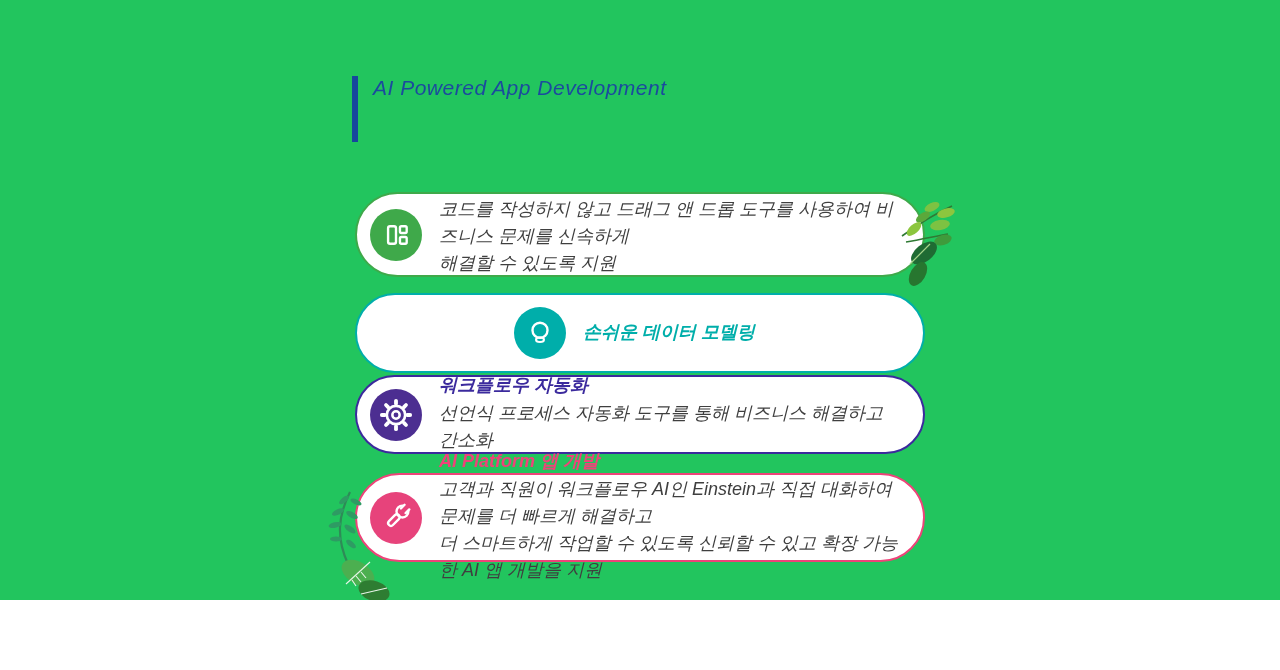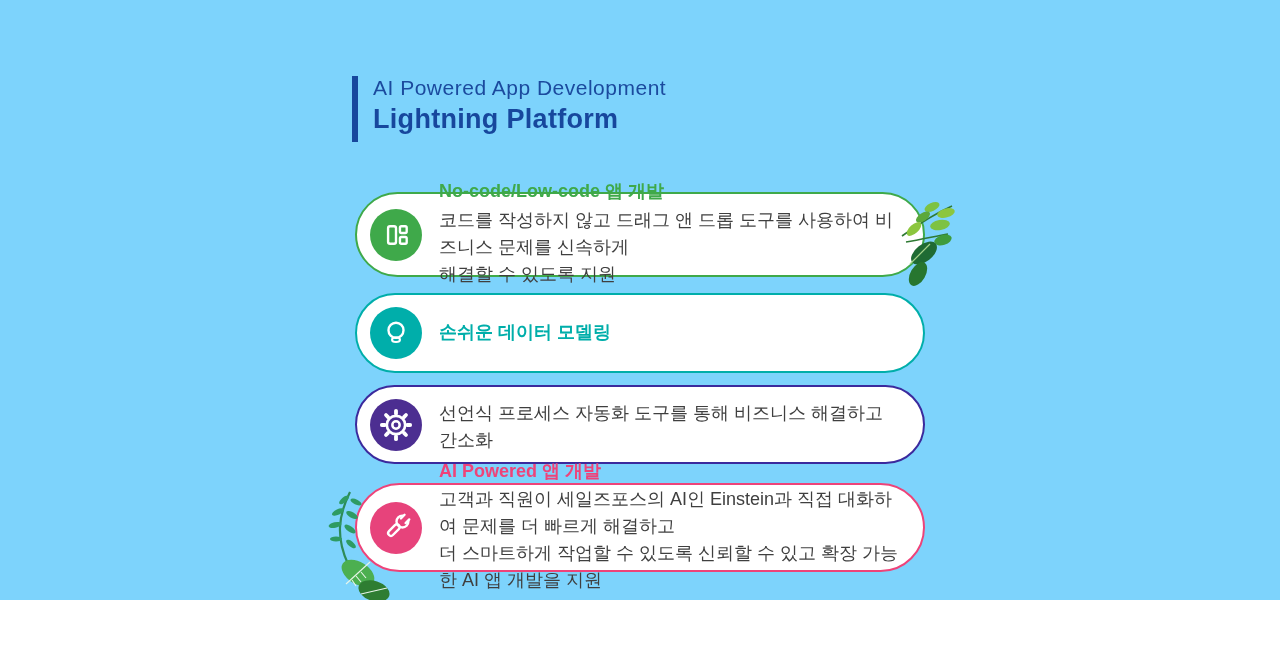--- a/index.html
+++ b/index.html
@@ -1,31 +1,31 @@
 <!DOCTYPE html>
 <html><head>
 <meta charset="utf-8">
 <style>
   html,body{margin:0;padding:0;background:#ffffff;}
   body{font-family:"Liberation Sans", sans-serif;}
-  .canvas{position:relative;width:1280px;height:600px;background:#7dd3fc;overflow:hidden;}
+  .canvas{position:relative;width:1280px;height:600px;background:#22c55e;overflow:hidden;font-style:italic;}
 
   
   .header{position:absolute;left:352px;top:76px;display:flex;}
   .header-bar{width:6px;height:66px;background:#17479D;flex:none;}
   .header-text{padding-left:15px;}
   .header-subtitle{font-size:21px;font-weight:400;color:#1B4A9E;letter-spacing:0.5px;line-height:1.15;}
   .header-title{font-size:27px;font-weight:800;color:#17479D;letter-spacing:0.3px;margin-top:5px;line-height:1.1;}
 
   
   .cards{position:absolute;left:355px;top:192px;width:570px;display:flex;flex-direction:column;}
   .card{box-sizing:border-box;border:2px solid var(--accent);border-radius:46px;background:#fff;
         display:flex;align-items:center;width:570px;position:relative;}
   .card-1{height:85px;margin-bottom:16px;}
-  .card-2{height:80px;margin-bottom:12px;}
+  .card-2{height:80px;margin-bottom:2px;justify-content:center;}
   .card-3{height:79px;margin-bottom:19px;}
   .card-4{height:89px;}
   .icon-circle{width:52px;height:52px;border-radius:50%;background:var(--circle);flex:none;
                margin-left:13px;display:flex;align-items:center;justify-content:center;}
   .icon-circle svg{display:block;}
   .card-text{margin-left:17px;padding-right:24px;}
   .card-title{font-size:18px;font-weight:700;color:var(--accent);line-height:1.2;}
   .card-desc{font-size:18px;color:#3F3F3F;line-height:1.5;margin-top:4px;white-space:pre-line;}
   .icon-stroke{fill:none;stroke:#ffffff;}
   .icon-cover{fill:var(--circle);stroke:none;}
@@ -37,36 +37,34 @@
 </style>
 </head>
 <body>
 
 <div class="canvas">
 
   <div class="header">
     <div class="header-bar"></div>
     <div class="header-text">
       <div class="header-subtitle">AI Powered App Development</div>
-      <div class="header-title">Lightning Platform</div>
     </div>
   </div>
 
   <div class="cards">
 
     <div class="card card-1" style="--accent: #3FA94A; --circle: #3FA94A;">
       <div class="icon-circle">
         <svg width="38" height="38" viewBox="0 0 48 48">
           <rect class="icon-stroke" x="14" y="13" width="10" height="22" rx="2.5" stroke-width="3"></rect>
           <rect class="icon-stroke" x="29" y="13" width="8.5" height="8.5" rx="1.8" stroke-width="3"></rect>
           <rect class="icon-stroke" x="29" y="26.5" width="8.5" height="8.5" rx="1.8" stroke-width="3"></rect>
         </svg>
       </div>
       <div class="card-text">
-        <div class="card-title">No-code/Low-code 앱 개발</div>
         <div class="card-desc">코드를 작성하지 않고 드래그 앤 드롭 도구를 사용하여 비즈니스 문제를 신속하게
 해결할 수 있도록 지원</div>
       </div>
     </div>
 
     <div class="card card-2" style="--accent: #00AEAA; --circle: #00AEAA;">
       <div class="icon-circle">
         <svg width="38" height="38" viewBox="0 0 48 48">
           <circle class="icon-stroke" cx="24" cy="20.5" r="9.5" stroke-width="3"></circle>
           <ellipse class="icon-stroke" cx="24" cy="32.5" rx="5" ry="2.8" stroke-width="2.6"></ellipse>
@@ -88,41 +86,42 @@
             <line x1="14.45" y1="14.45" x2="12" y2="12"></line>
             <line x1="33.55" y1="33.55" x2="36" y2="36"></line>
             <line x1="14.45" y1="33.55" x2="12" y2="36"></line>
             <line x1="33.55" y1="14.45" x2="36" y2="12"></line>
           </g>
           <circle class="icon-stroke" cx="24" cy="24" r="11" stroke-width="3.2"></circle>
           <circle class="icon-stroke" cx="24" cy="24" r="4.4" stroke-width="3"></circle>
         </svg>
       </div>
       <div class="card-text">
+        <div class="card-title">워크플로우 자동화</div>
         <div class="card-desc">선언식 프로세스 자동화 도구를 통해 비즈니스 해결하고 간소화</div>
       </div>
     </div>
 
     <div class="card card-4" style="--accent: #EE4379; --circle: #E7437B;">
       <div class="icon-circle">
         <svg width="38" height="38" viewBox="0 0 48 48">
           <g transform="rotate(45 24 24)">
             <rect class="icon-stroke" x="20.5" y="19" width="7" height="17.5" rx="3.5" stroke-width="3"></rect>
             <circle class="icon-stroke" cx="24" cy="12.5" r="7.5" stroke-width="3"></circle>
             <rect class="icon-cover" x="19.3" y="0.5" width="9.4" height="9.5"></rect>
             <g stroke="#ffffff" stroke-width="3" stroke-linecap="round">
               <line x1="19.8" y1="4.5" x2="19.8" y2="11"></line>
               <line x1="28.2" y1="4.5" x2="28.2" y2="11"></line>
             </g>
           </g>
         </svg>
       </div>
       <div class="card-text">
-        <div class="card-title">AI Powered 앱 개발</div>
-        <div class="card-desc">고객과 직원이 세일즈포스의 AI인 Einstein과 직접 대화하여 문제를 더 빠르게 해결하고
+        <div class="card-title">AI Platform 앱 개발</div>
+        <div class="card-desc">고객과 직원이 워크플로우 AI인 Einstein과 직접 대화하여 문제를 더 빠르게 해결하고
 더 스마트하게 작업할 수 있도록 신뢰할 수 있고 확장 가능한 AI 앱 개발을 지원</div>
       </div>
     </div>
 
   </div>
 
   <svg class="decor decor-right" width="62" height="96" viewBox="0 0 62 96">
     <g stroke="#2F7A34" stroke-width="1.6" fill="none">
       <path d="M6,40 C20,30 38,18 56,10"></path>
       <path d="M10,46 C24,44 40,40 52,38"></path>

